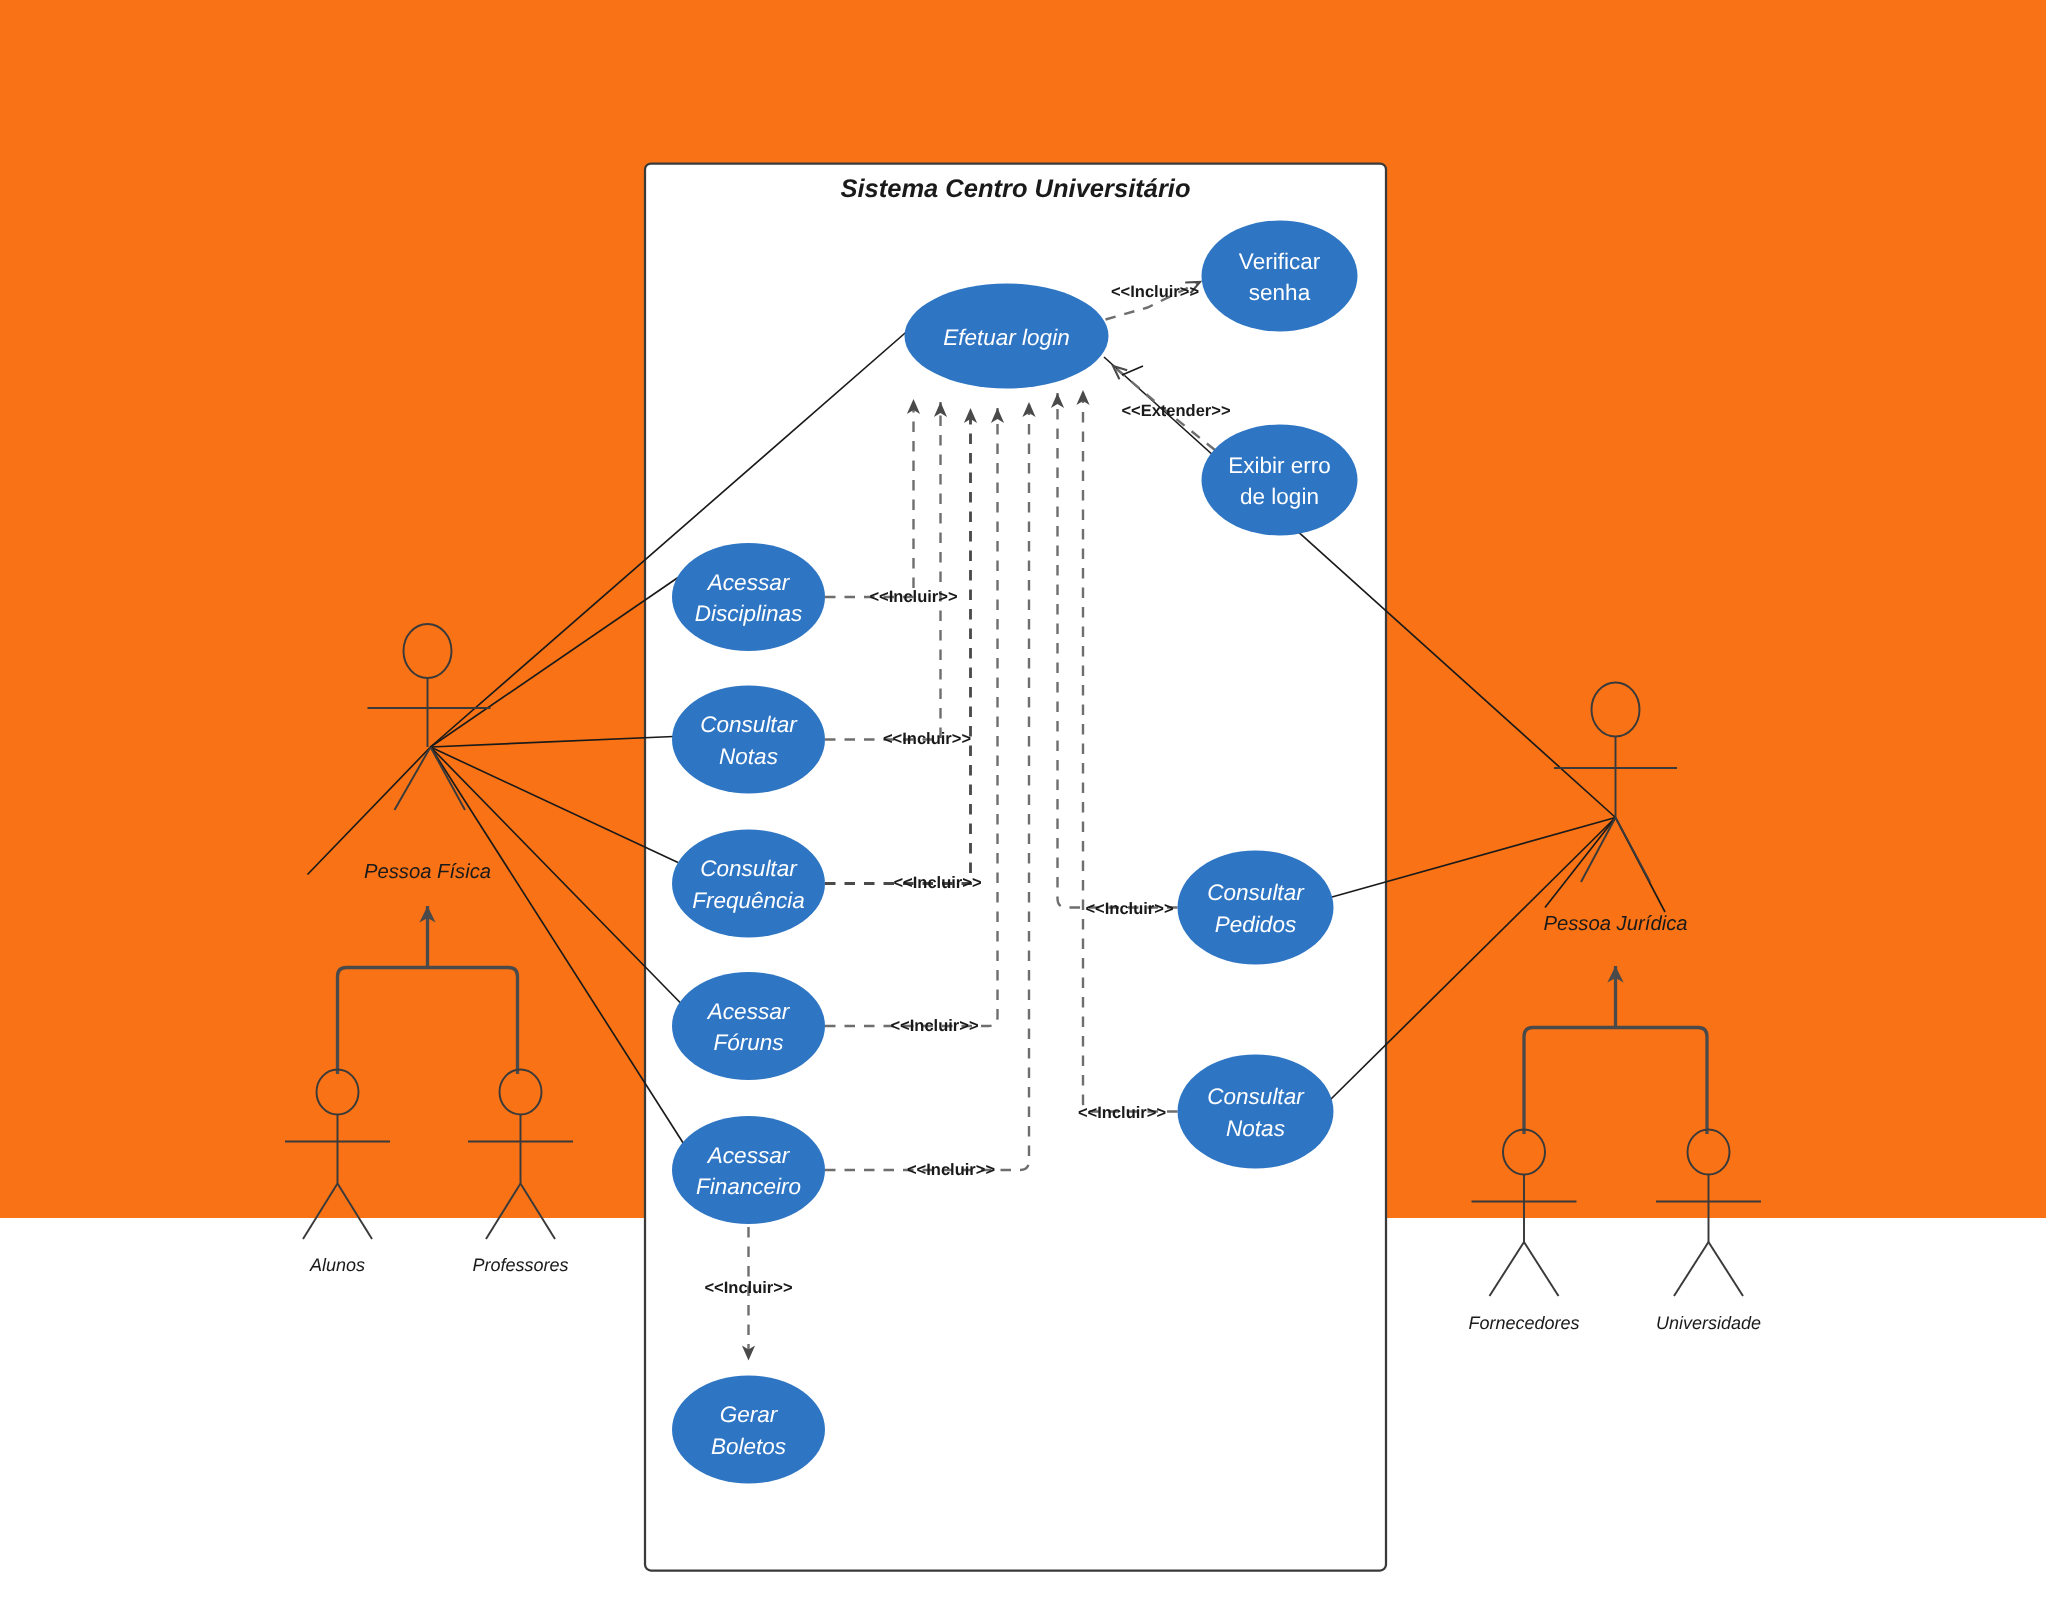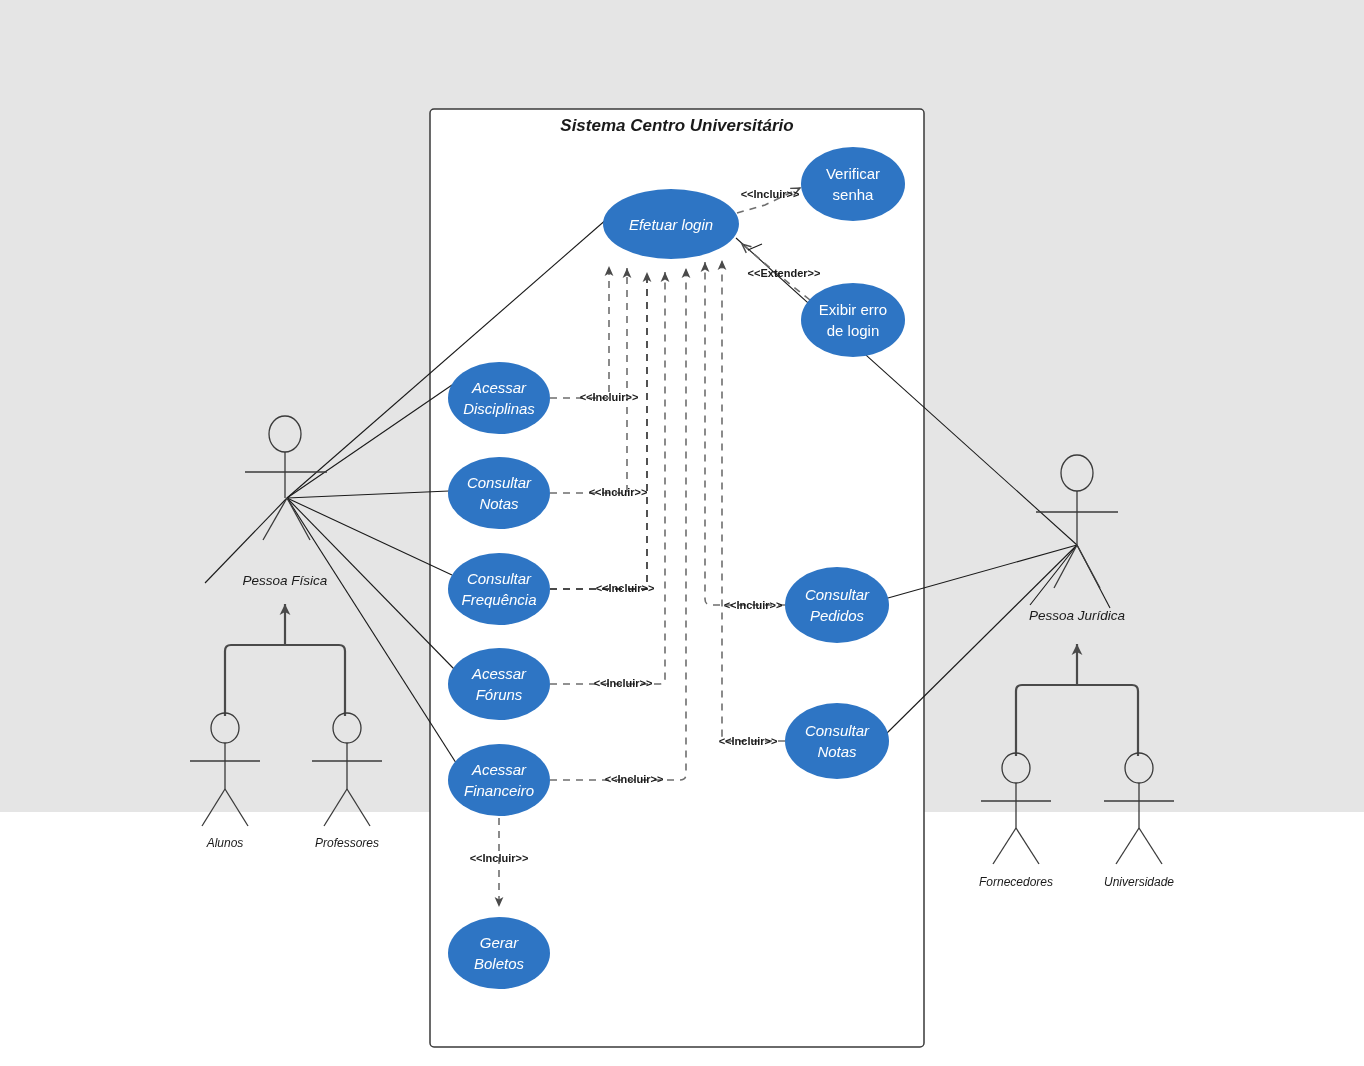--- a/index.html
+++ b/index.html
@@ -1,18 +1,18 @@
 <!DOCTYPE html>
 <html><head>
 <meta charset="utf-8">
 <style>
   html,body{margin:0;padding:0;background:#ffffff;}
   body{width:1364px;height:1066px;overflow:hidden;
        font-family:"Liberation Sans","DejaVu Sans",sans-serif;}
-  #stage{position:relative;width:1364px;height:812px;background:#e5e5e5;}
+  #stage{position:relative;width:1364px;height:812px;background:#f97316;}
   svg#diagram{position:absolute;left:0;top:0;width:1364px;height:1066px;}
   .uc-text{font-family:"Liberation Sans","DejaVu Sans",sans-serif;
            font-style:italic;font-size:15px;fill:#ffffff;text-anchor:middle;}
   .uc-text.plain{font-style:normal;}
   .sys-title{font-family:"Liberation Sans","DejaVu Sans",sans-serif;
              font-style:italic;font-weight:bold;font-size:17px;fill:#1a1a1a;text-anchor:middle;}
   .actor-label{font-family:"Liberation Sans","DejaVu Sans",sans-serif;
                font-style:italic;font-size:12px;fill:#1a1a1a;text-anchor:middle;}
   .actor-label.big{font-size:13.5px;}
   .stereo{font-family:"Liberation Sans","DejaVu Sans",sans-serif;

